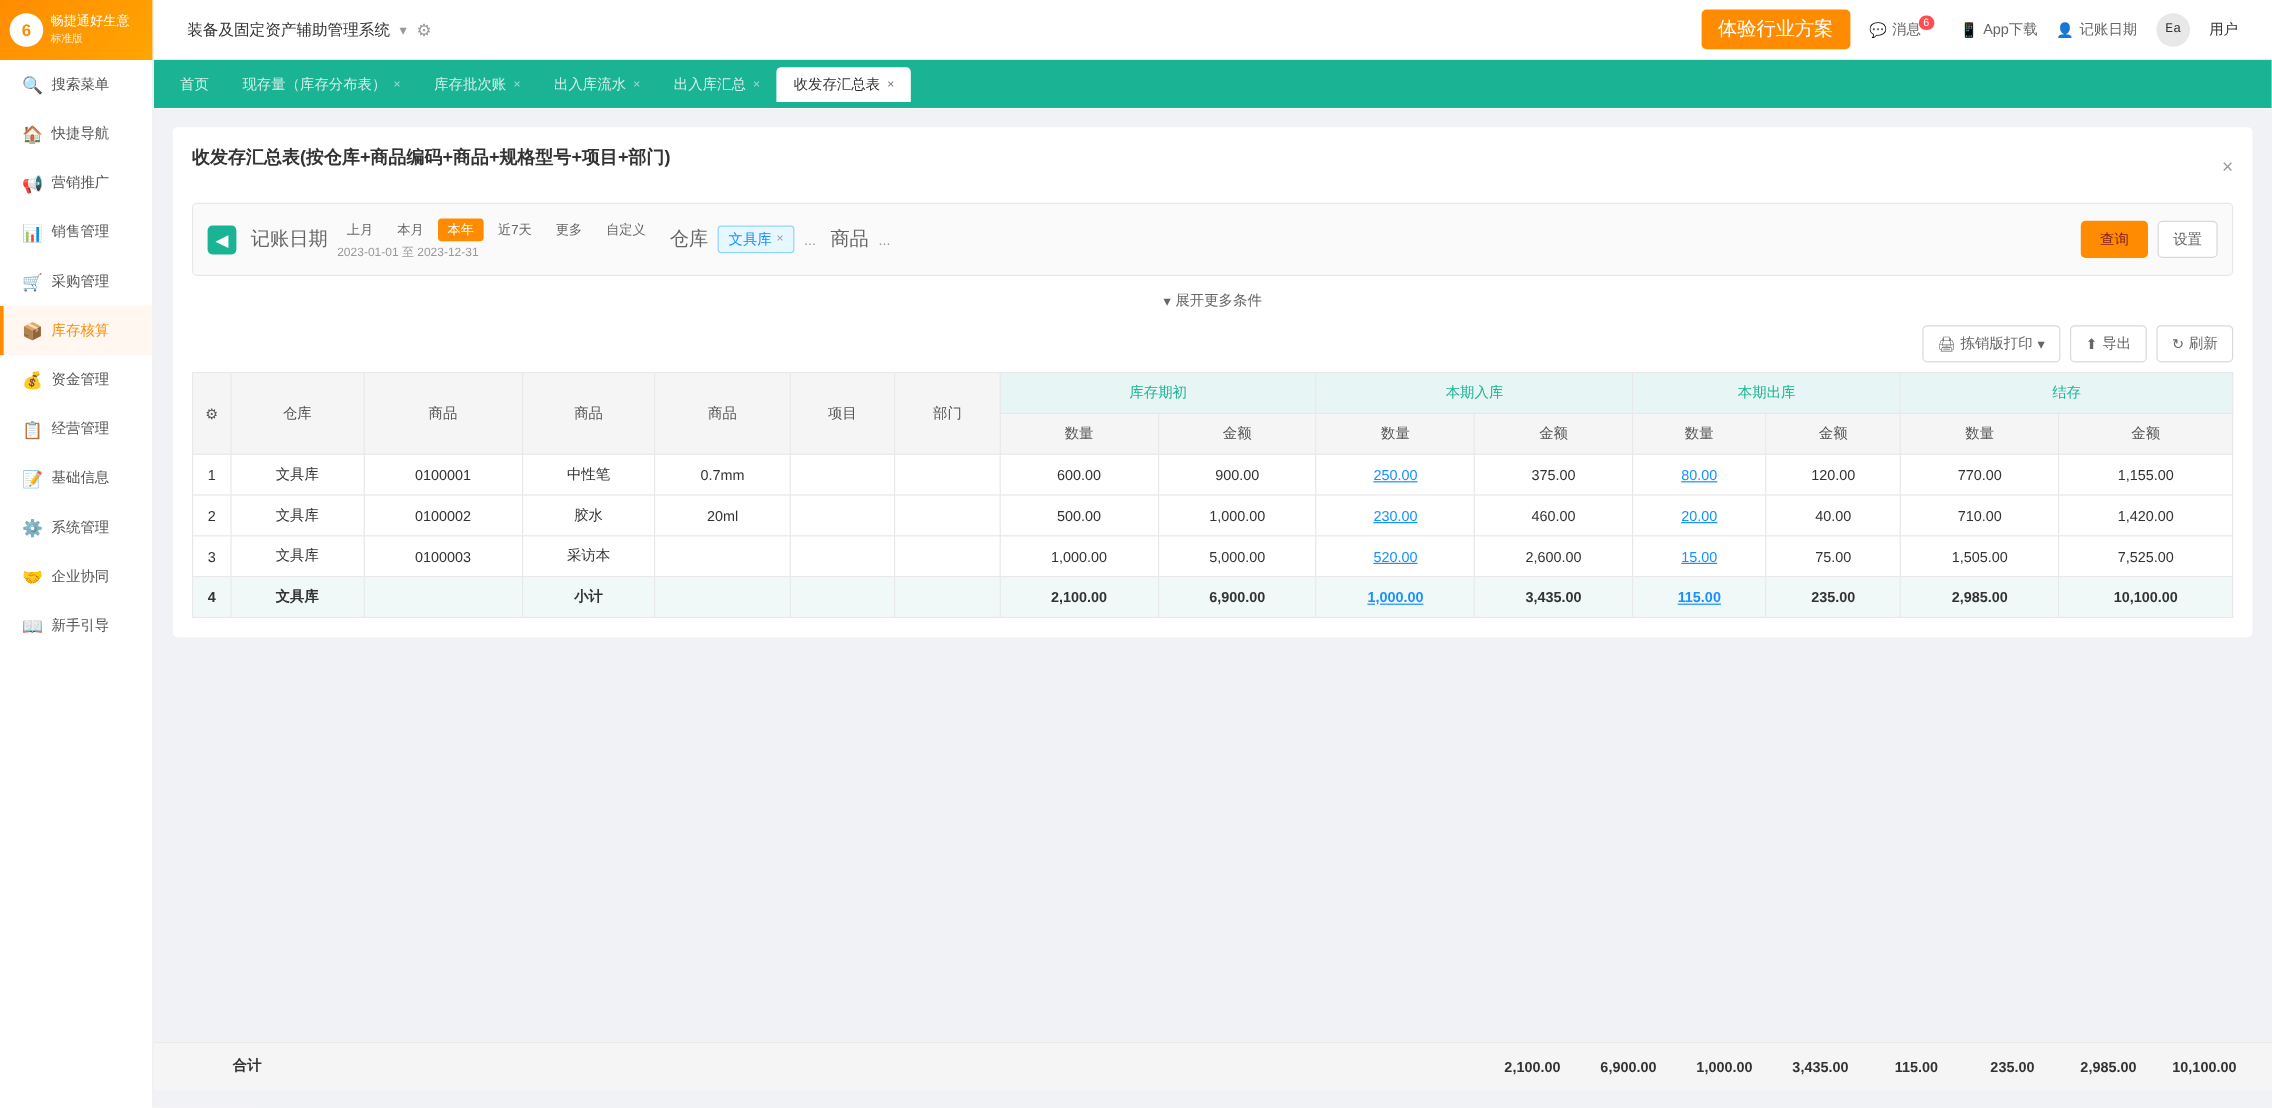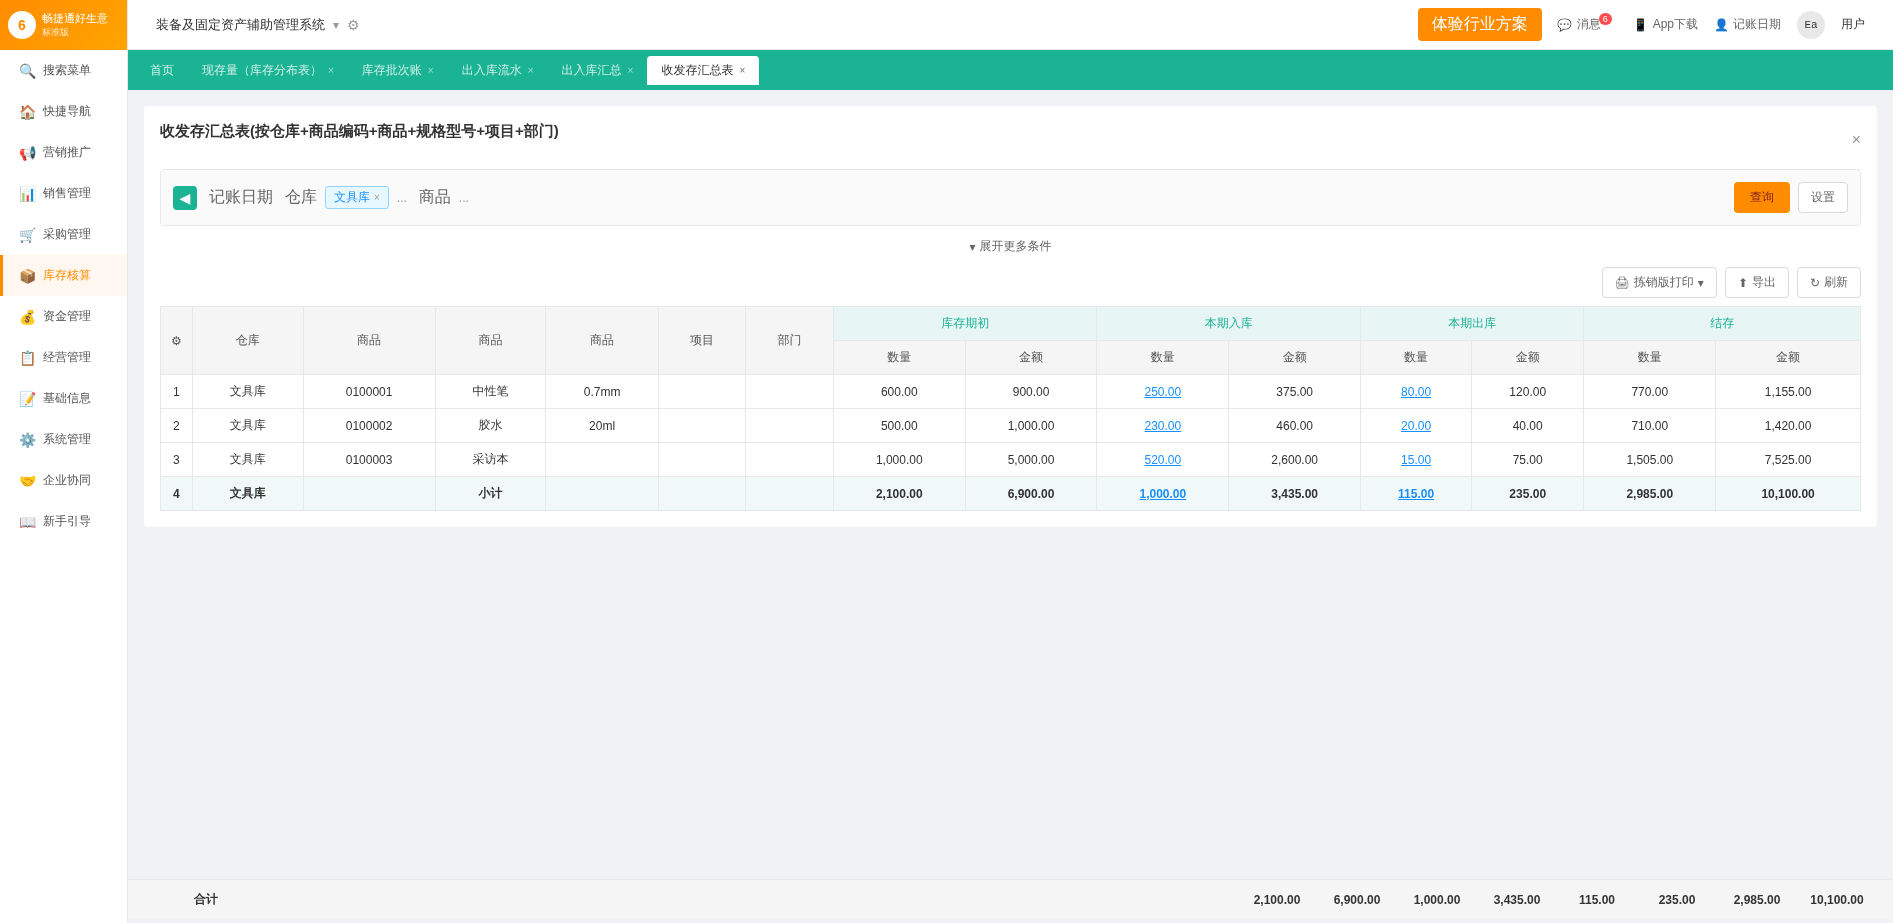--- a/index.html
+++ b/index.html
@@ -141,21 +141,21 @@
       background: #f5f5f5; color: #555; font-weight: 500;
     }
     .data-table thead th.group-header {
       background: #e8f5f5; color: #1ab394;
     }
     .data-table tbody tr.subtotal { background: #f0f9f8; font-weight: bold; }
     .data-table td.link-cell { color: #1890ff; text-decoration: underline; cursor: pointer; }
 
     
     .footer-bar {
-      position: fixed; bottom: 4px; left: 128px; right: 0; height: 40px;
+      position: fixed; bottom: 15px; left: 128px; right: 0; height: 40px;
       background: #f5f5f5; border-top: 1px solid #e8e8e8;
       display: flex; align-items: center; padding: 0 16px; font-size: 12px;
       font-weight: bold; color: #333; gap: 0;
     }
     .footer-label { margin-right: auto; padding-left: 50px; }
     .footer-values { display: flex; gap: 0; }
     .footer-cell { min-width: 80px; text-align: center; padding: 0 8px; }
   </style>
 </head>
 <body>
@@ -284,20 +284,31 @@
 
     <div style="display:flex; align-items:center; justify-content:space-between; margin-bottom:12px;text-align:right;">
       <h2 class="page-title">收发存汇总表(按仓库+商品编码+商品+规格型号+项目+部门)</h2>
       <span style="color:#999; cursor:pointer; font-size:16px;">×</span>
     </div>
 
     <div class="filter-bar">
       <button class="filter-expand-btn">◀</button>
       <div class="filter-section">
         <span class="filter-label">记账日期</span>
+        <div>
+          <div class="filter-date-btns">
+            <button class="date-btn">上月</button>
+            <button class="date-btn">本月</button>
+            <button class="date-btn active">本年</button>
+            <button class="date-btn">近7天</button>
+            <button class="date-btn">更多</button>
+            <button class="date-btn">自定义</button>
+          </div>
+          <div class="date-range-text">2023-01-01 至 2023-12-31</div>
+        </div>
       </div>
       <div class="filter-warehouse">
         <span class="filter-label">仓库</span>
         <div class="warehouse-tag">
           <span>文具库</span>
           <span class="tag-close">×</span>
         </div>
         <span class="filter-more">...</span>
       </div>
       <div class="filter-section">

